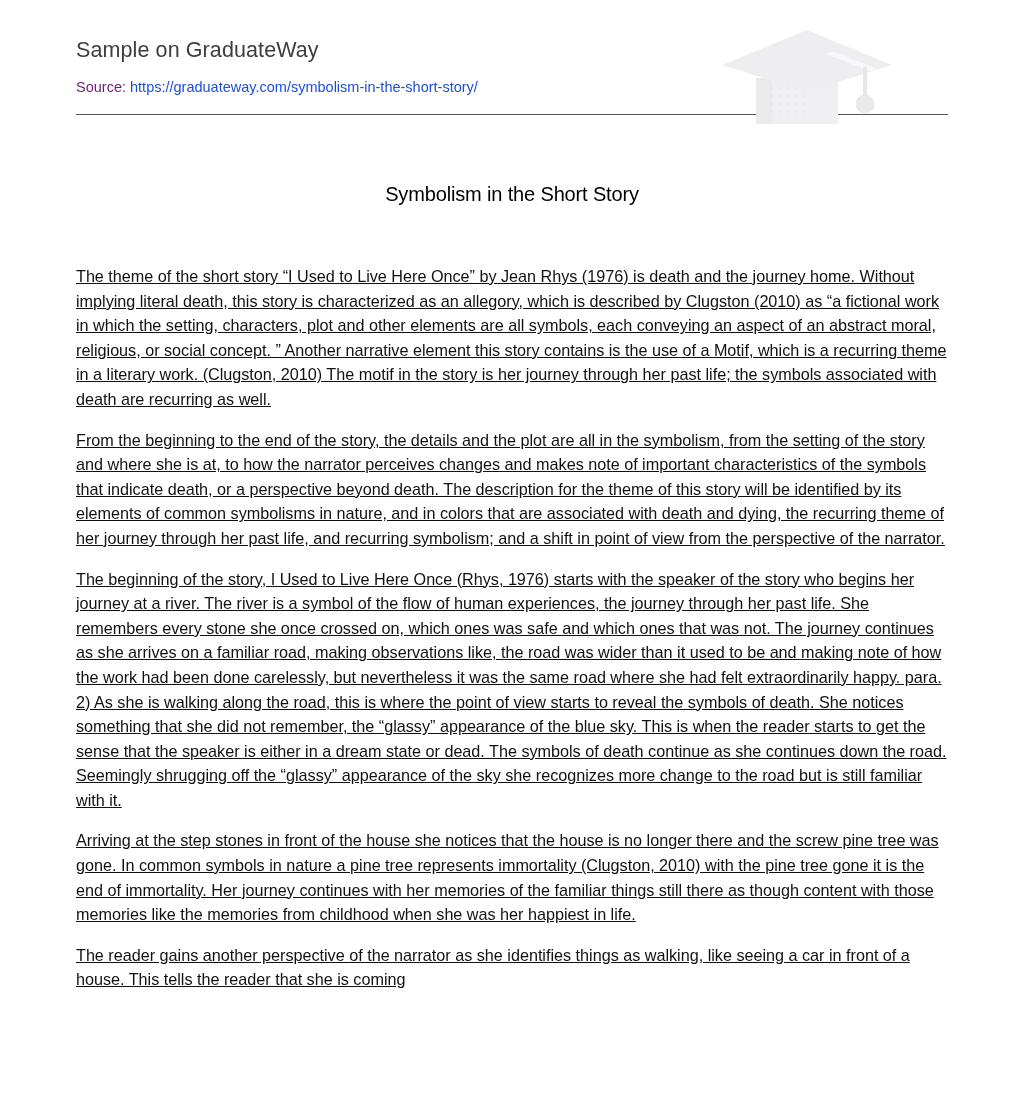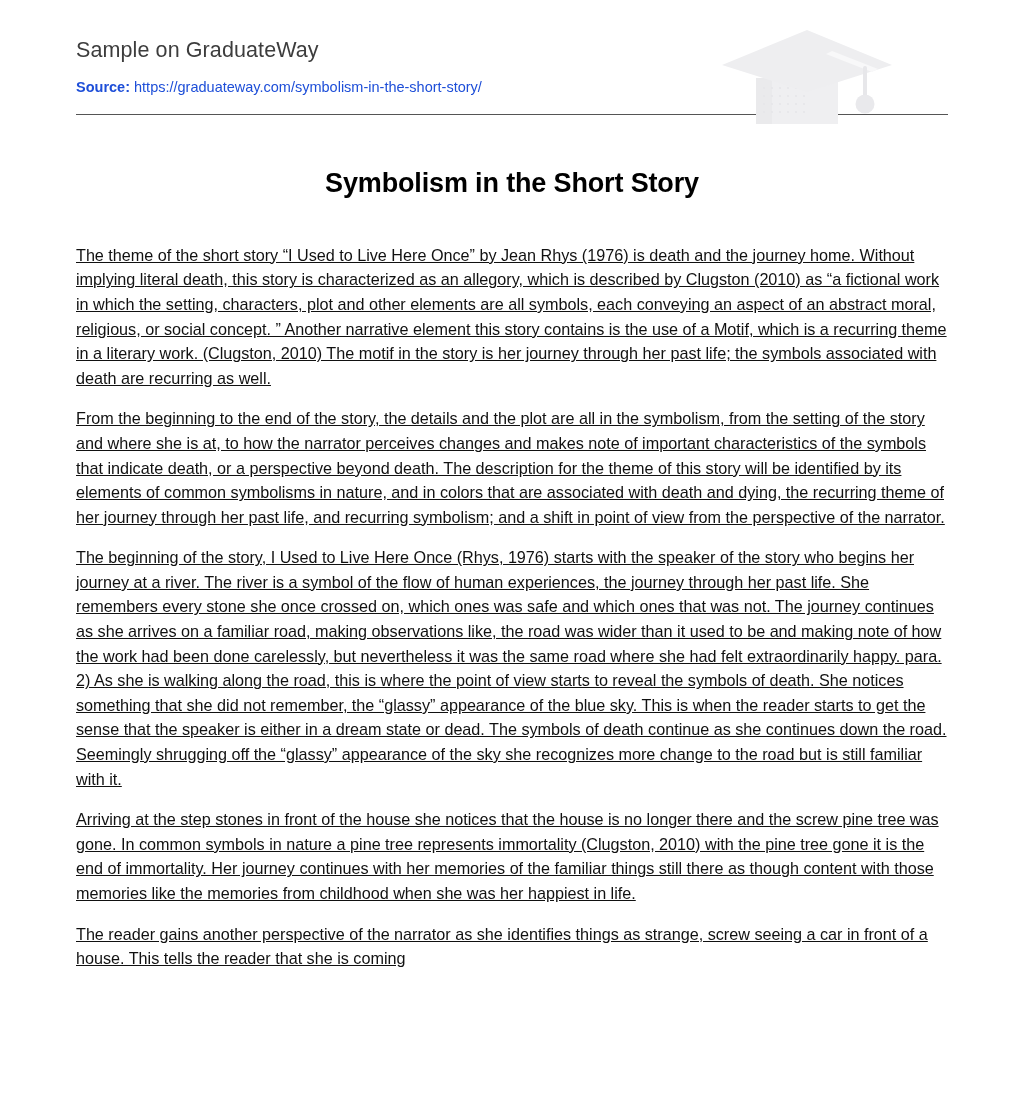--- a/index.html
+++ b/index.html
@@ -41,22 +41,22 @@
   }
 
   .source-line {
     margin-top: 14px;
     font-size: 14.5px;
     line-height: 1.25;
     color: #444444;
     white-space: nowrap;
   }
   .source-label {
-    font-weight: 700;
-    color: #1d4ed8;
+    font-weight: 400;
+    color: #701a75;
   }
   .source-url {
     font-weight: 400;
     color: #1d4ed8;
   }
 
   
   .logo-wrap {
     position: absolute;
     top: 22px;
@@ -71,24 +71,24 @@
   .divider {
     border: 0;
     border-top: 1px solid #555555;
     margin: 22px 0 0 0;
     width: 100%;
   }
 
   
   .doc-title {
     text-align: center;
-    font-size: 27px;
-    font-weight: 700;
+    font-size: 20px;
+    font-weight: 400;
     color: #000000;
-    margin: 0;
+    margin: 15px;
     padding-top: 52px;
     letter-spacing: -0.15px;
     line-height: 1.25;
   }
 
   
   .body-copy {
     padding-top: 42px;
   }
   .body-copy p {
@@ -161,16 +161,16 @@
 
   <hr class="divider">
 
   <h1 class="doc-title">Symbolism in the Short Story</h1>
 
   <div class="body-copy">
     <p>The theme of the short story “I Used to Live Here Once” by Jean Rhys (1976) is death and the journey home. Without implying literal death, this story is characterized as an allegory, which is described by Clugston (2010) as “a fictional work in which the setting, characters, plot and other elements are all symbols, each conveying an aspect of an abstract moral, religious, or social concept. ” Another narrative element this story contains is the use of a Motif, which is a recurring theme in a literary work. (Clugston, 2010) The motif in the story is her journey through her past life; the symbols associated with death are recurring as well.</p>
     <p>From the beginning to the end of the story, the details and the plot are all in the symbolism, from the setting of the story and where she is at, to how the narrator perceives changes and makes note of important characteristics of the symbols that indicate death, or a perspective beyond death. The description for the theme of this story will be identified by its elements of common symbolisms in nature, and in colors that are associated with death and dying, the recurring theme of her journey through her past life, and recurring symbolism; and a shift in point of view from the perspective of the narrator.</p>
     <p>The beginning of the story, I Used to Live Here Once (Rhys, 1976) starts with the speaker of the story who begins her journey at a river. The river is a symbol of the flow of human experiences, the journey through her past life. She remembers every stone she once crossed on, which ones was safe and which ones that was not. The journey continues as she arrives on a familiar road, making observations like, the road was wider than it used to be and making note of how the work had been done carelessly, but nevertheless it was the same road where she had felt extraordinarily happy. para. 2) As she is walking along the road, this is where the point of view starts to reveal the symbols of death. She notices something that she did not remember, the “glassy” appearance of the blue sky. This is when the reader starts to get the sense that the speaker is either in a dream state or dead. The symbols of death continue as she continues down the road. Seemingly shrugging off the “glassy” appearance of the sky she recognizes more change to the road but is still familiar with it.</p>
     <p>Arriving at the step stones in front of the house she notices that the house is no longer there and the screw pine tree was gone. In common symbols in nature a pine tree represents immortality (Clugston, 2010) with the pine tree gone it is the end of immortality. Her journey continues with her memories of the familiar things still there as though content with those memories like the memories from childhood when she was her happiest in life.</p>
-    <p>The reader gains another perspective of the narrator as she identifies things as strange, screw seeing a car in front of a house. This tells the reader that she is coming</p>
+    <p>The reader gains another perspective of the narrator as she identifies things as walking, like seeing a car in front of a house. This tells the reader that she is coming</p>
   </div>
 
 </div>
 
 </body></html>

